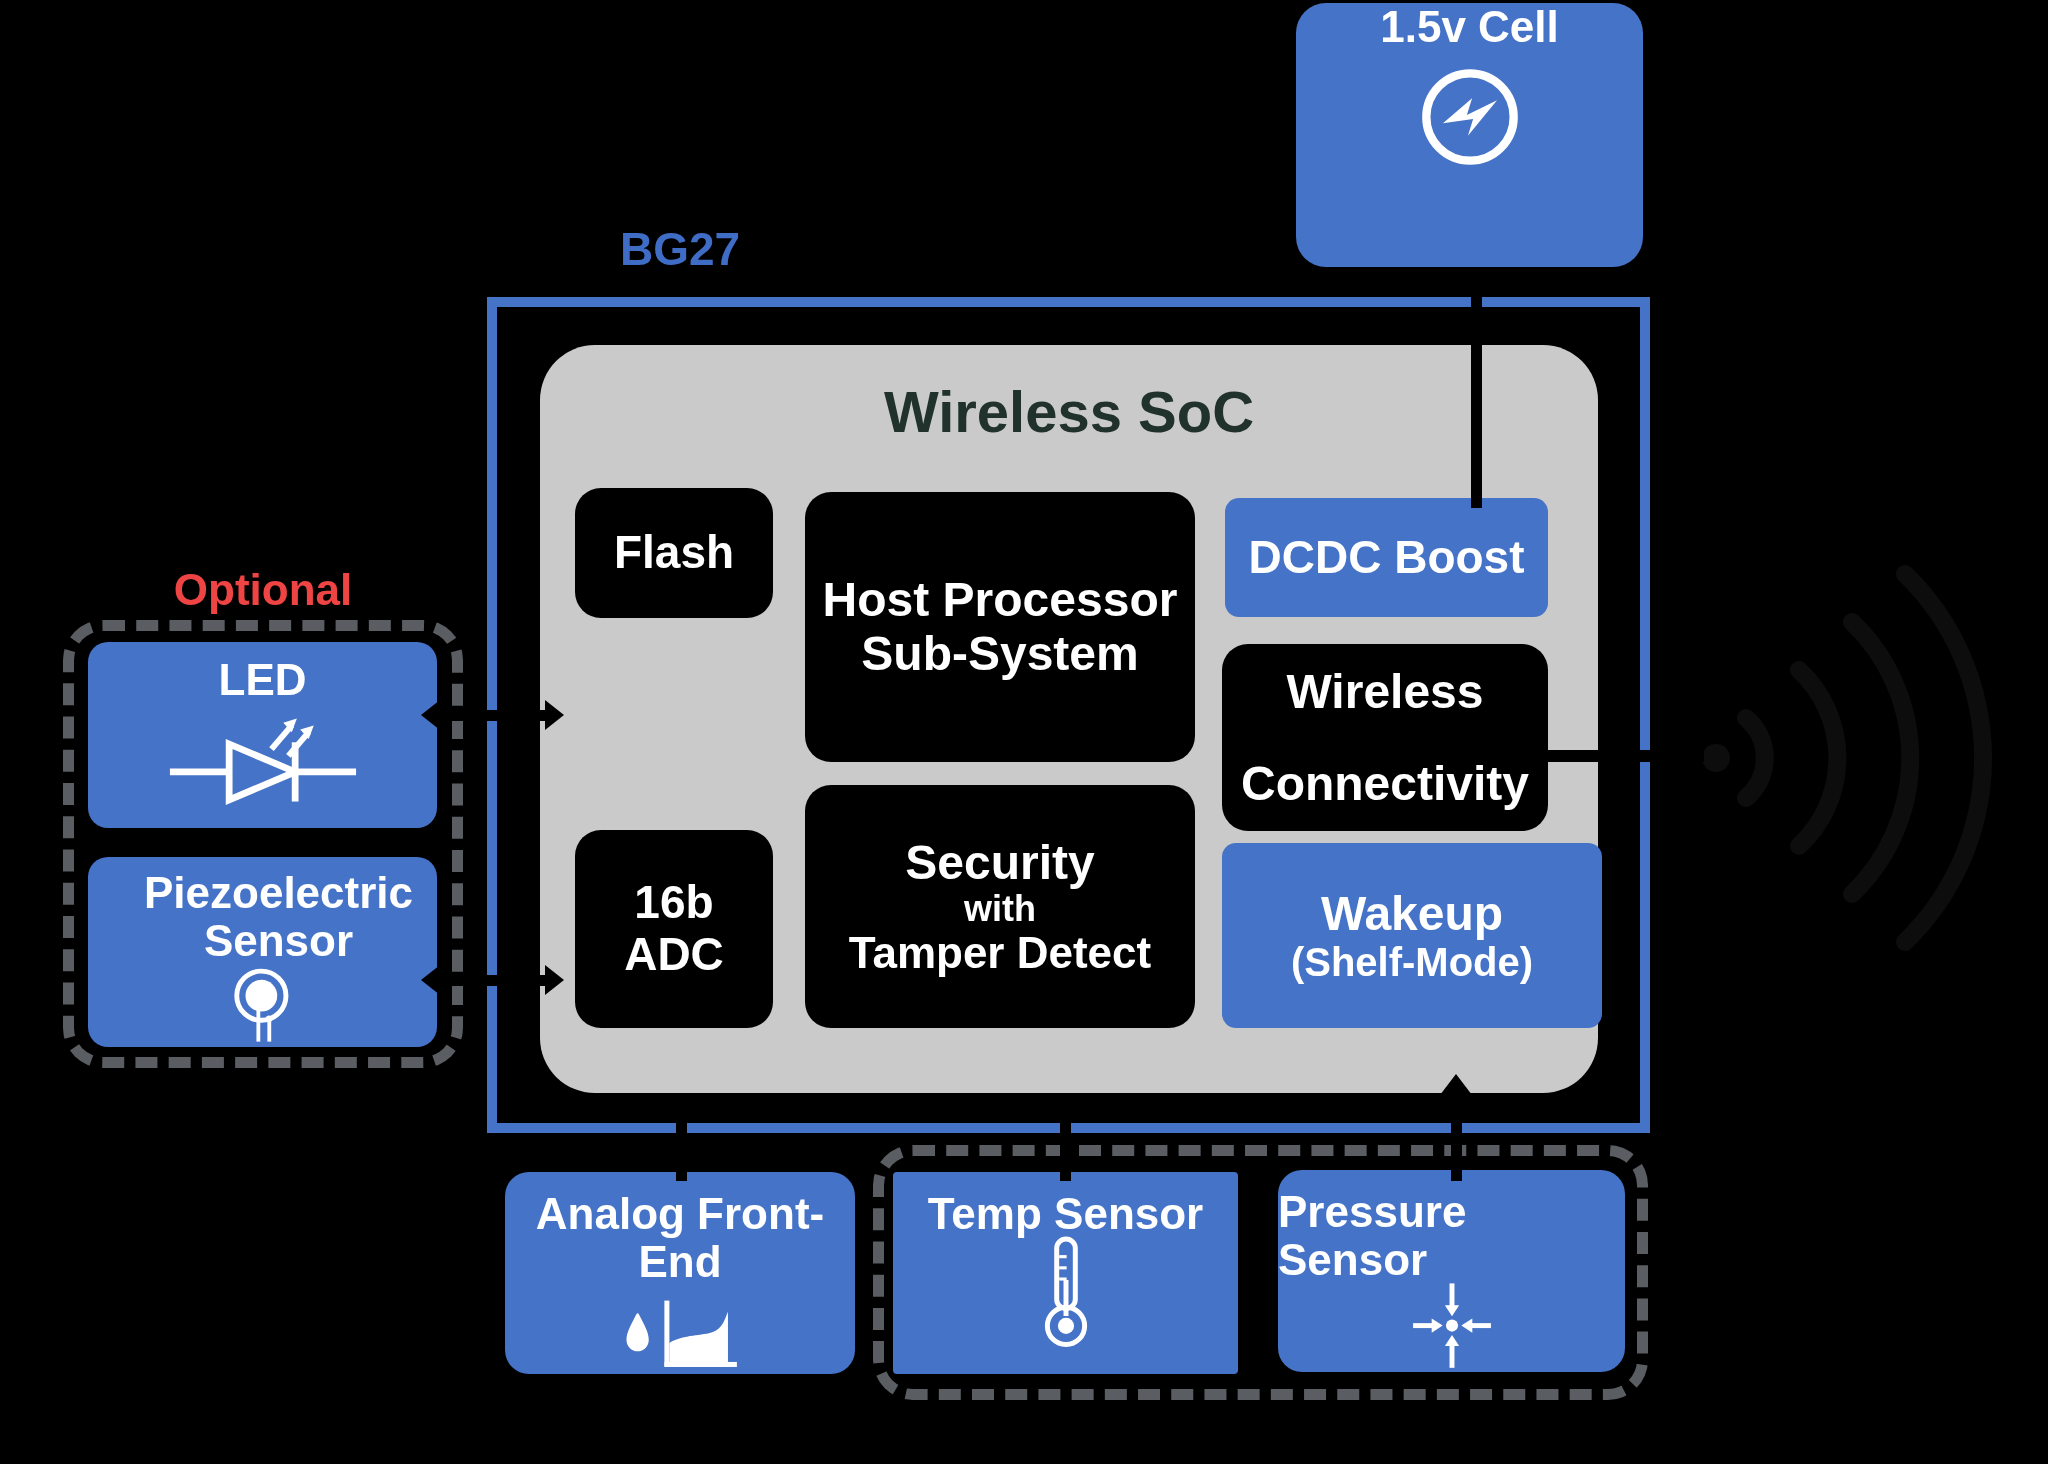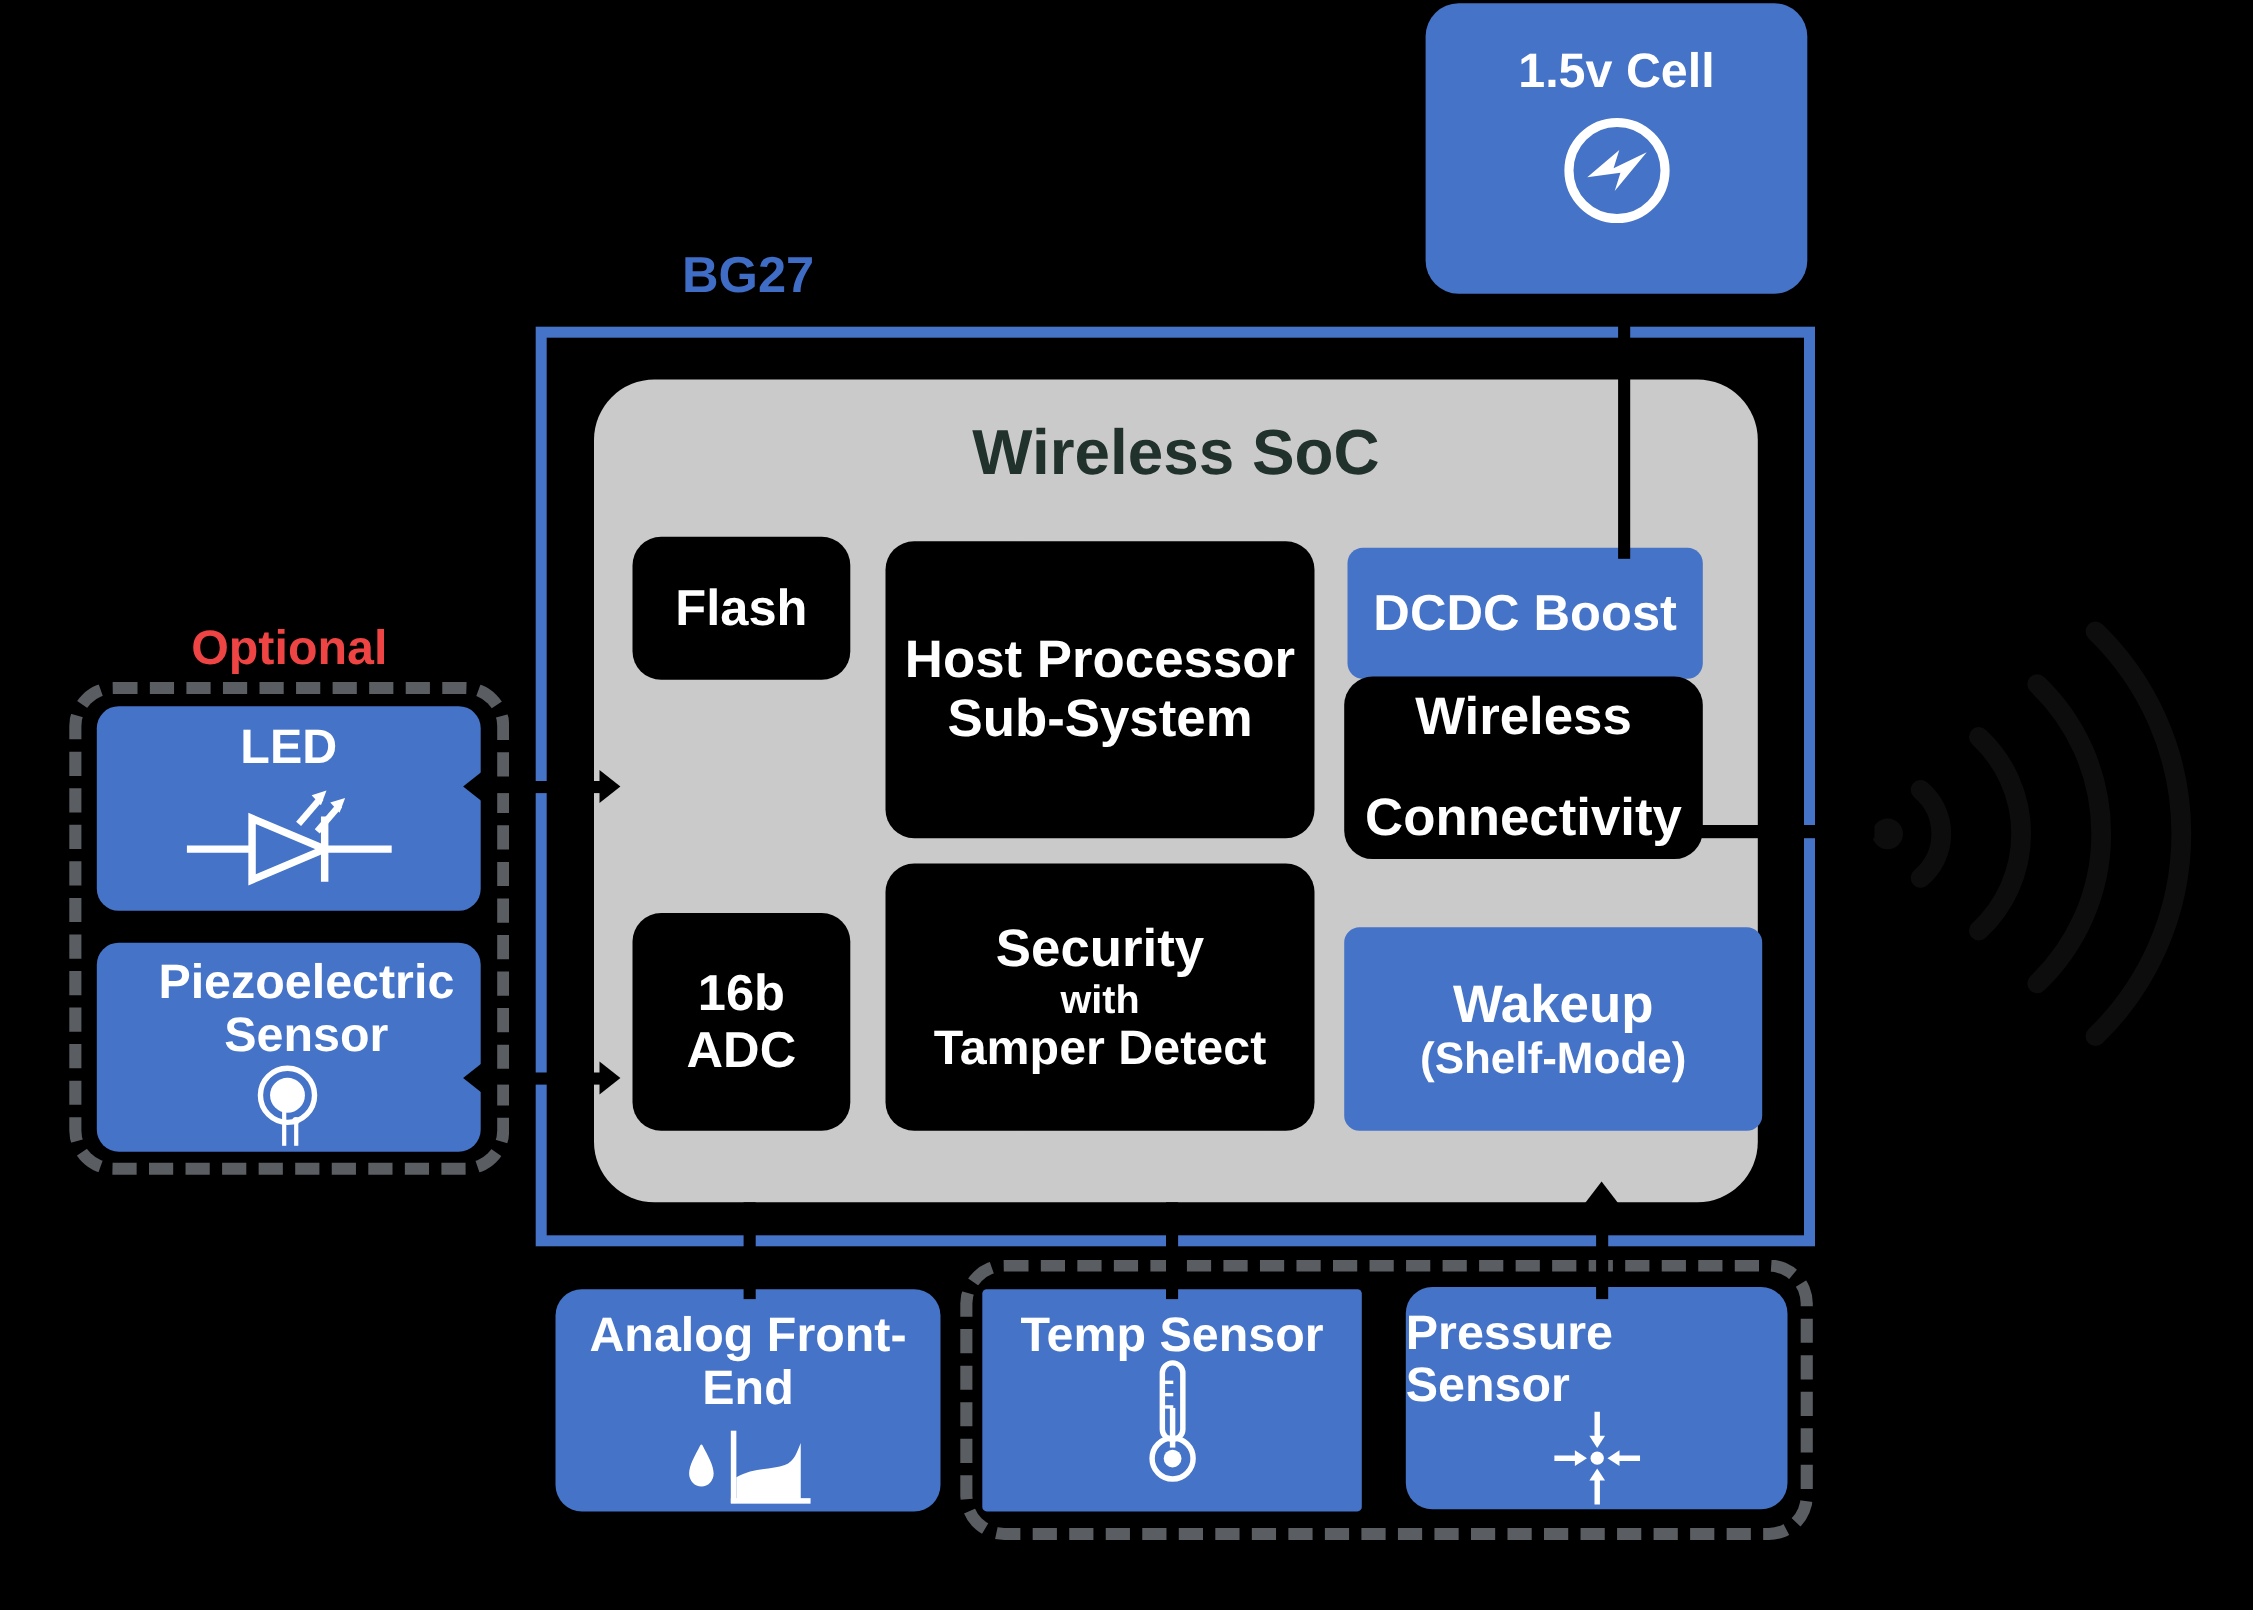--- a/index.html
+++ b/index.html
@@ -39,21 +39,21 @@
 
 <div id="stage">
 
   <div class="abs" id="bg27-label">BG27</div>
   <div class="abs" id="bg27-frame"></div>
 
   <div class="abs" id="soc-gray"></div>
   <div class="abs t58" id="soc-title">Wireless SoC</div>
 
   <div class="abs box-blue" style="left:1296px;top:3px;width:347px;height:264px;border-radius:30px;">
-    <div class="t44" style="margin-top:38px;">1.5v Cell</div>
+    <div class="t44" style="">1.5v Cell</div>
     <svg class="icon" width="104" height="104" viewBox="0 0 100 100" style="margin-top:14px;">
       <circle cx="50" cy="50" r="42" fill="none" stroke="#fff" stroke-width="8"></circle>
       <polygon points="24,56 52,32 47,48 76,34 48,68 53,52" fill="#fff"></polygon>
     </svg>
   </div>
 
   <div class="abs t44" id="optional-label">Optional</div>
   <div class="abs dashed" style="left:63px;top:620px;width:378px;height:426px;"></div>
 
   <div class="abs box-blue" style="left:88px;top:642px;width:349px;height:186px;border-radius:20px;">
@@ -98,21 +98,21 @@
   </div>
   <div class="abs box-black" style="left:805px;top:785px;width:390px;height:243px;">
     <div class="t48">Security</div>
     <div class="t36">with</div>
     <div class="t44">Tamper Detect</div>
   </div>
 
   <div class="abs box-blue-inner t46" style="left:1225px;top:498px;width:323px;height:119px;">
     <div>DCDC Boost</div>
   </div>
-  <div class="abs box-black t48" style="left:1222px;top:615px;width:326px;height:166px;gap:38px;">
+  <div class="abs box-black t48" style="left:1222px;top:644px;width:326px;height:187px;gap:38px;">
     <div>Wireless</div>
     <div>Connectivity</div>
   </div>
   <div class="abs box-blue-inner" style="left:1222px;top:843px;width:380px;height:185px;">
     <div class="t48">Wakeup</div>
     <div class="t40">(Shelf-Mode)</div>
   </div>
 
   <div class="abs dashed" style="left:873px;top:1145px;width:753px;height:233px;"></div>
 

